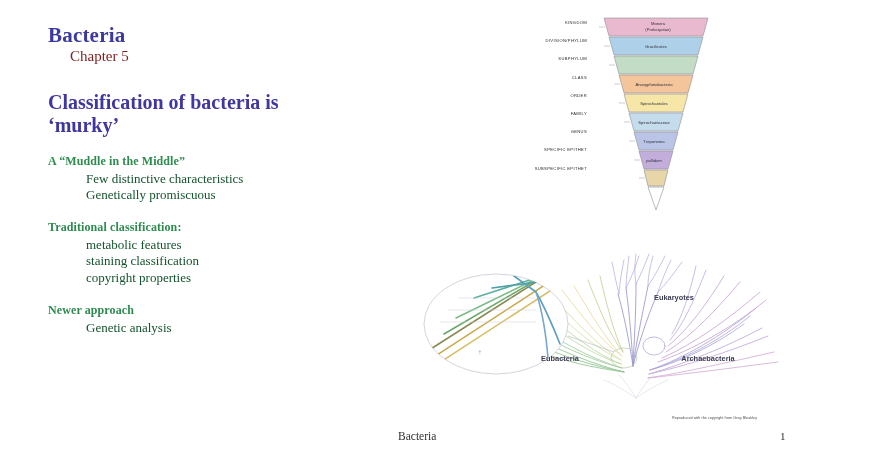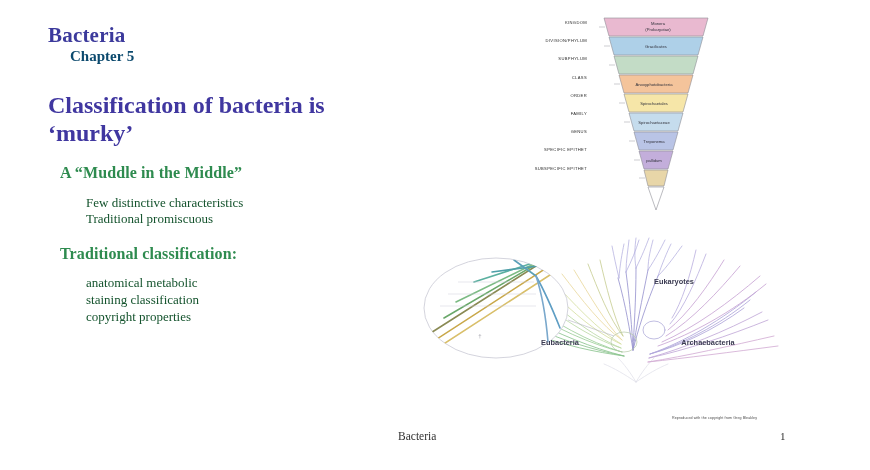--- a/index.html
+++ b/index.html
@@ -37,48 +37,48 @@
     font-weight: bold;
     font-size: 21px;
     color: #3c3a9c;
     letter-spacing: 0.2px;
     line-height: 1.05;
     margin: 0;
   }
 
   .chapter {
     font-family: "Liberation Serif", serif;
-    font-weight: bold;
+    font-weight: normal;
     font-size: 15px;
-    color: #0c4a6e;
+    color: #7f1d1d;
     margin: 3px 0 0 22px;
     line-height: 1.05;
   }
 
   .big-heading {
     font-family: "Liberation Serif", serif;
     font-weight: bold;
-    font-size: 24px;
+    font-size: 20px;
     color: #4037a0;
     line-height: 1.18;
     margin: 26px 0 0 0;
     max-width: 300px;
   }
 
   .sec {
     margin-top: 17px;
   }
 
   .sec-head {
     font-family: "Liberation Serif", serif;
     font-weight: bold;
-    font-size: 16px;
+    font-size: 12px;
     color: #2e8b4f;
     line-height: 1.15;
-    margin: 12px;
+    margin: 0;
     letter-spacing: 0.1px;
   }
 
   .sub-list {
     list-style: none;
     margin: 2px 0 0 0;
     padding: 0 0 0 38px;
   }
   .sub-list li {
     font-family: "Liberation Serif", serif;
@@ -120,21 +120,21 @@
   .band-text {
     font-family: "Liberation Sans", sans-serif;
     fill: #32323c;
     text-anchor: middle;
   }
 
   
   .tree-fig {
     position: absolute;
     left: 418px;
-    top: 232px;
+    top: 248px;
     width: 440px;
     height: 162px;
     text-decoration: underline;
   }
   .tree-label {
     font-family: "Liberation Sans", sans-serif;
     font-weight: bold;
     fill: #3b3b52;
     text-anchor: middle;
   }
@@ -179,33 +179,39 @@
     <h1 class="slide-title">Bacteria</h1>
 
     <div class="chapter">Chapter 5</div>
 
     <h2 class="big-heading">Classification of bacteria is ‘murky’</h2>
 
     <div class="sec">
       <div class="sec-head">A “Muddle in the Middle”</div>
       <ul class="sub-list">
         <li>Few distinctive characteristics</li>
-        <li>Traditional promiscuous</li>
+        <li>Genetically promiscuous</li>
       </ul>
     </div>
 
     <div class="sec">
       <div class="sec-head">Traditional classification:</div>
       <ul class="sub-list">
-        <li>anatomical metabolic</li>
+        <li>metabolic features</li>
         <li>staining classification</li>
         <li>copyright properties</li>
       </ul>
     </div>
 
+    <div class="sec">
+      <div class="sec-head">Newer  approach</div>
+      <ul class="sub-list">
+        <li>Genetic analysis</li>
+      </ul>
+    </div>
 
 
   </div>
 
   <div class="pyramid-fig">
 
     <div class="rank-labels">
       <div class="rank">KINGDOM</div>
       <div class="rank">DIVISION/PHYLUM</div>
       <div class="rank">SUBPHYLUM</div>

